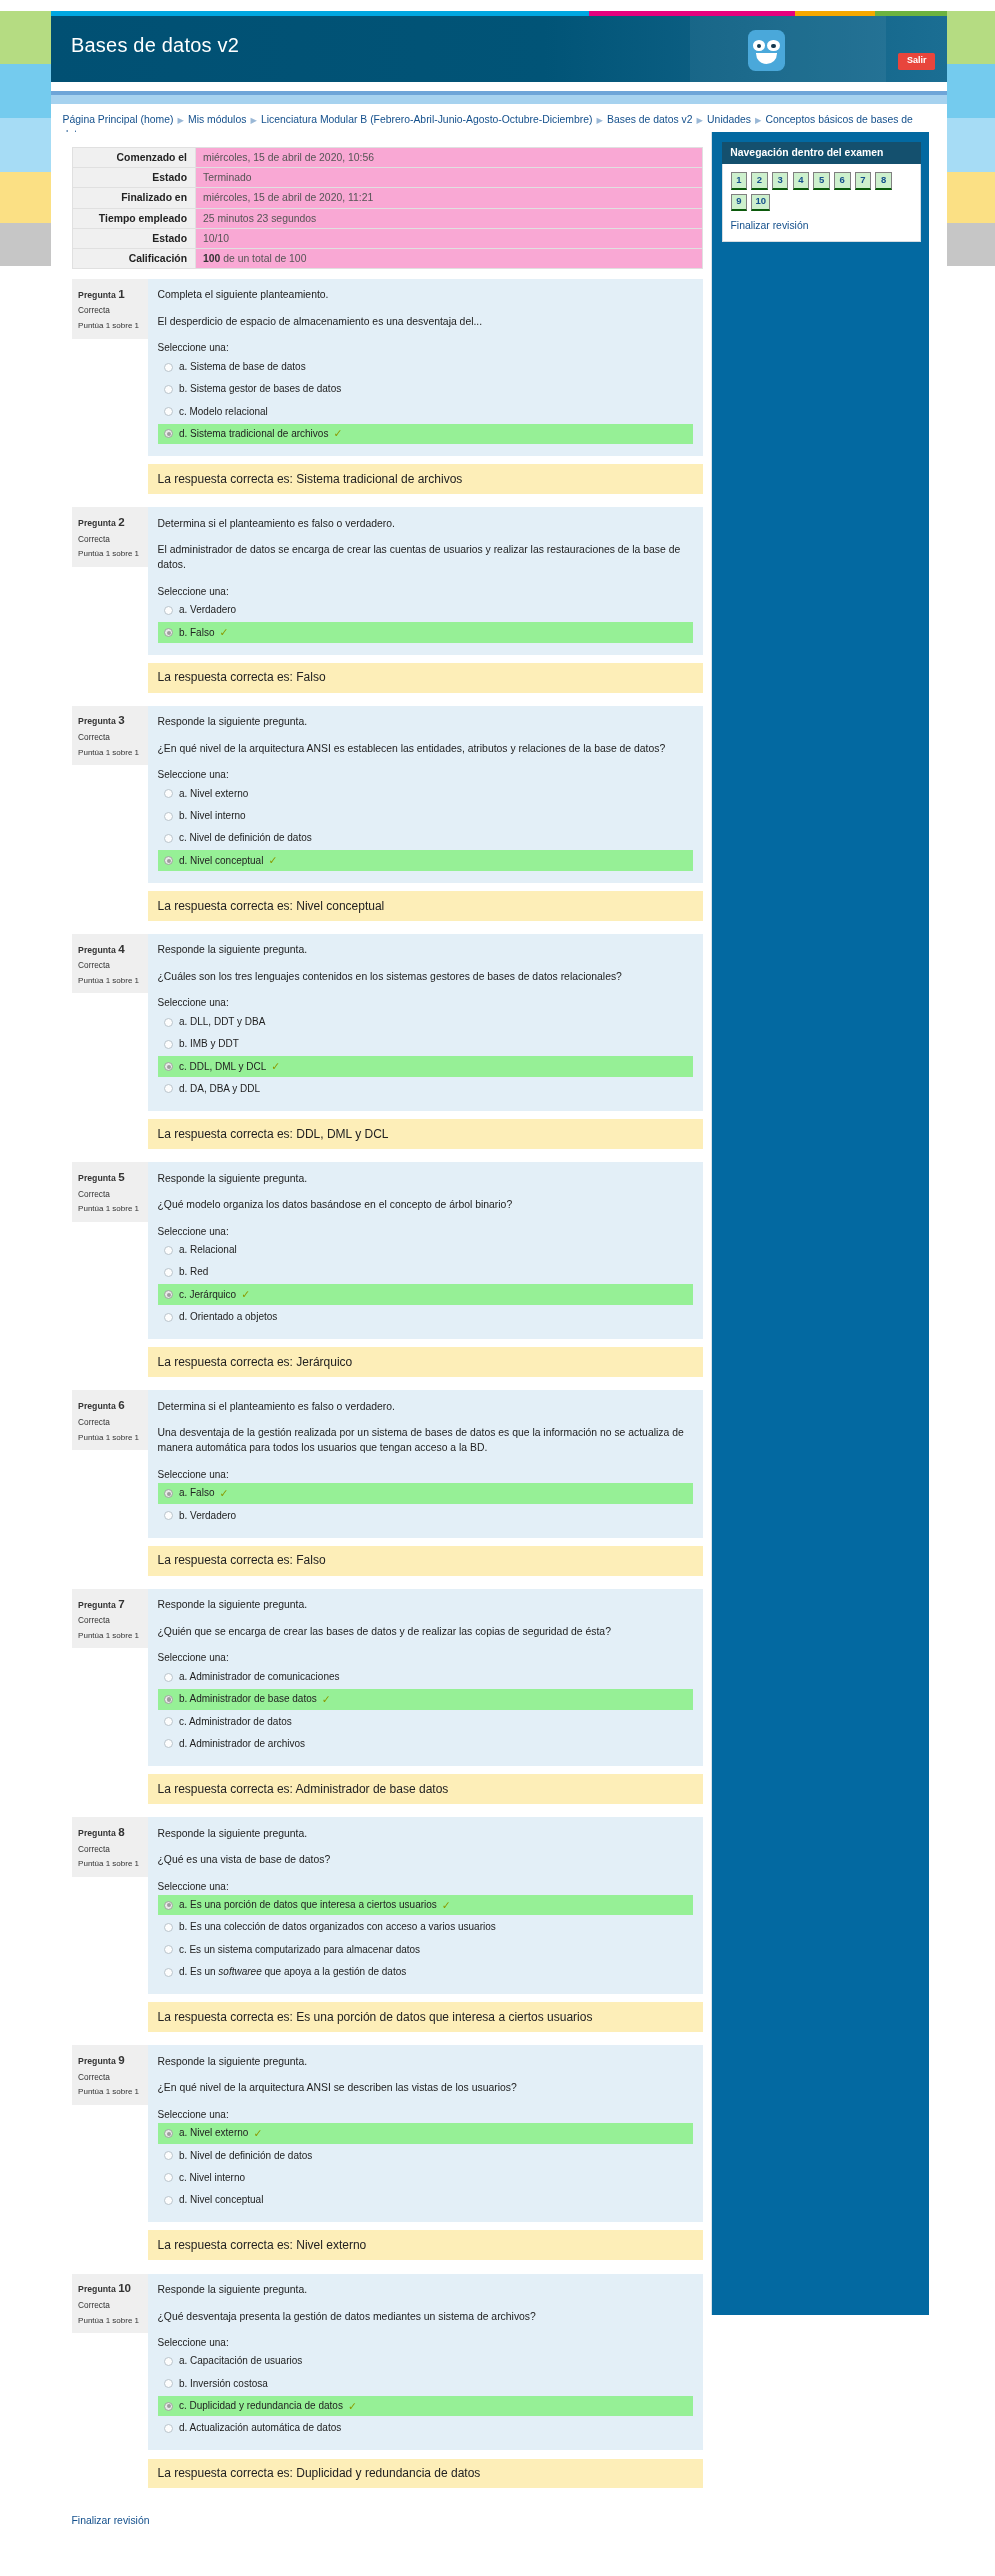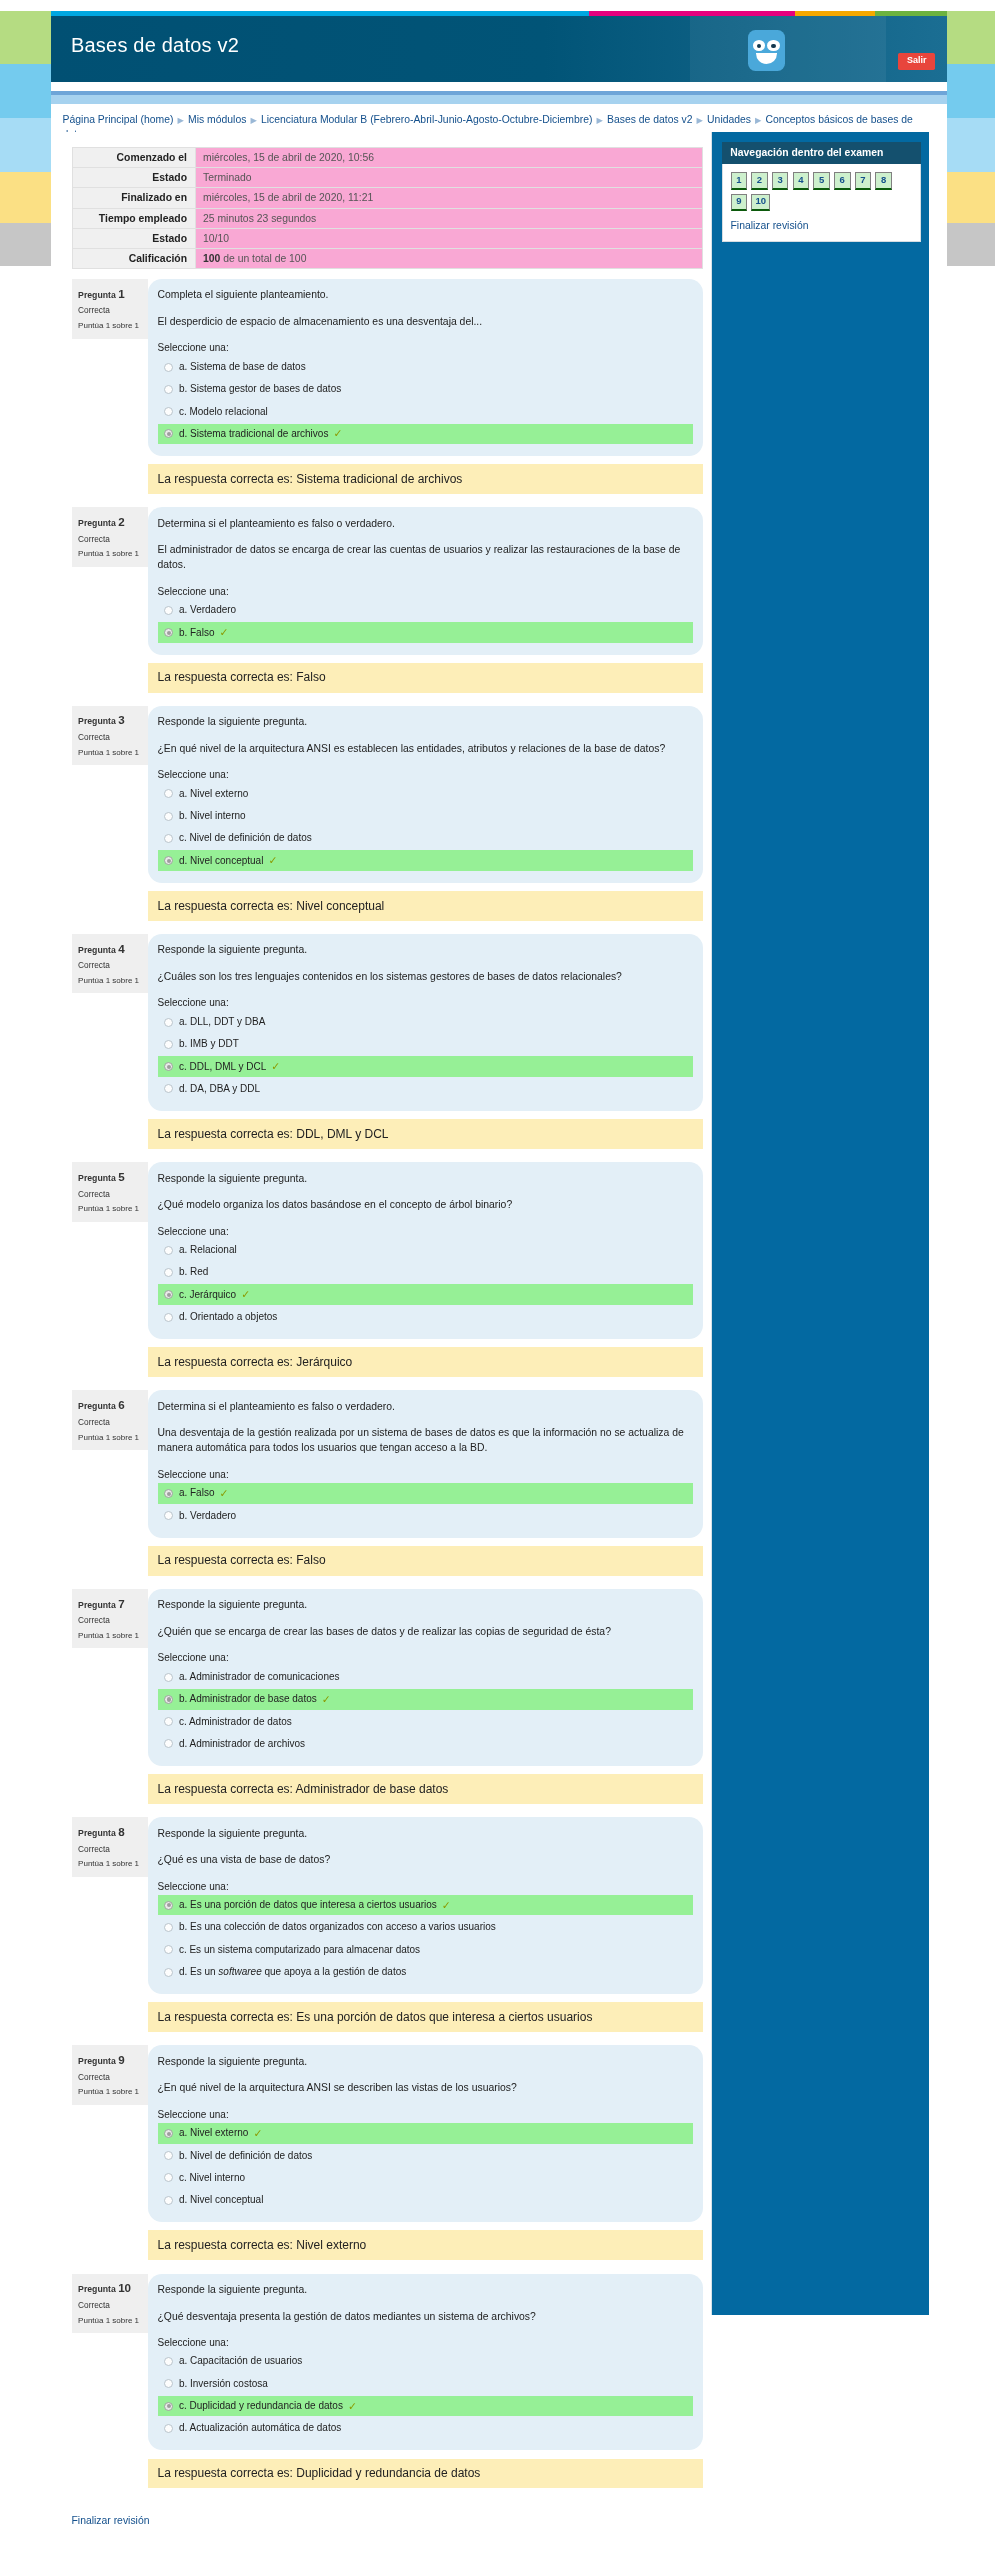--- a/index.html
+++ b/index.html
@@ -185,21 +185,21 @@
     font-size: 8.7px;
     color: #333333;
     align-self: flex-start;
   }
   .que .info .no { font-weight: bold; font-size: 8.7px; margin-bottom: 5.8px; }
   .que .info .no .qnum { font-size: 11.6px; font-weight: bold; }
   .que .info .state { margin-bottom: 5.8px; font-size: 8.3px; }
   .que .info .grade { font-size: 8px; }
 
   .que .content { flex: 1 1 auto; min-width: 0; }
-  .qtext-box { background: #e3eff7; padding: 8.3px 10px 10px 10px; border-radius: 14px; }
+  .qtext-box { background: #e3eff7; padding: 8.3px 10px 10px 10px; }
   .qtext-line { font-size: 10.4px; color: #222222; line-height: 1.45; }
   .qtext-line.second { margin-top: 11.6px; }
   .answer-label { font-size: 10px; color: #222222; margin: 13.3px 0 3.3px 0; }
 
   .answers { list-style: none; margin: 0; padding: 0; }
   .answers li {
     display: flex;
     align-items: center;
     padding: 3.3px 5px 3.3px 6.6px;
     font-size: 10px;

